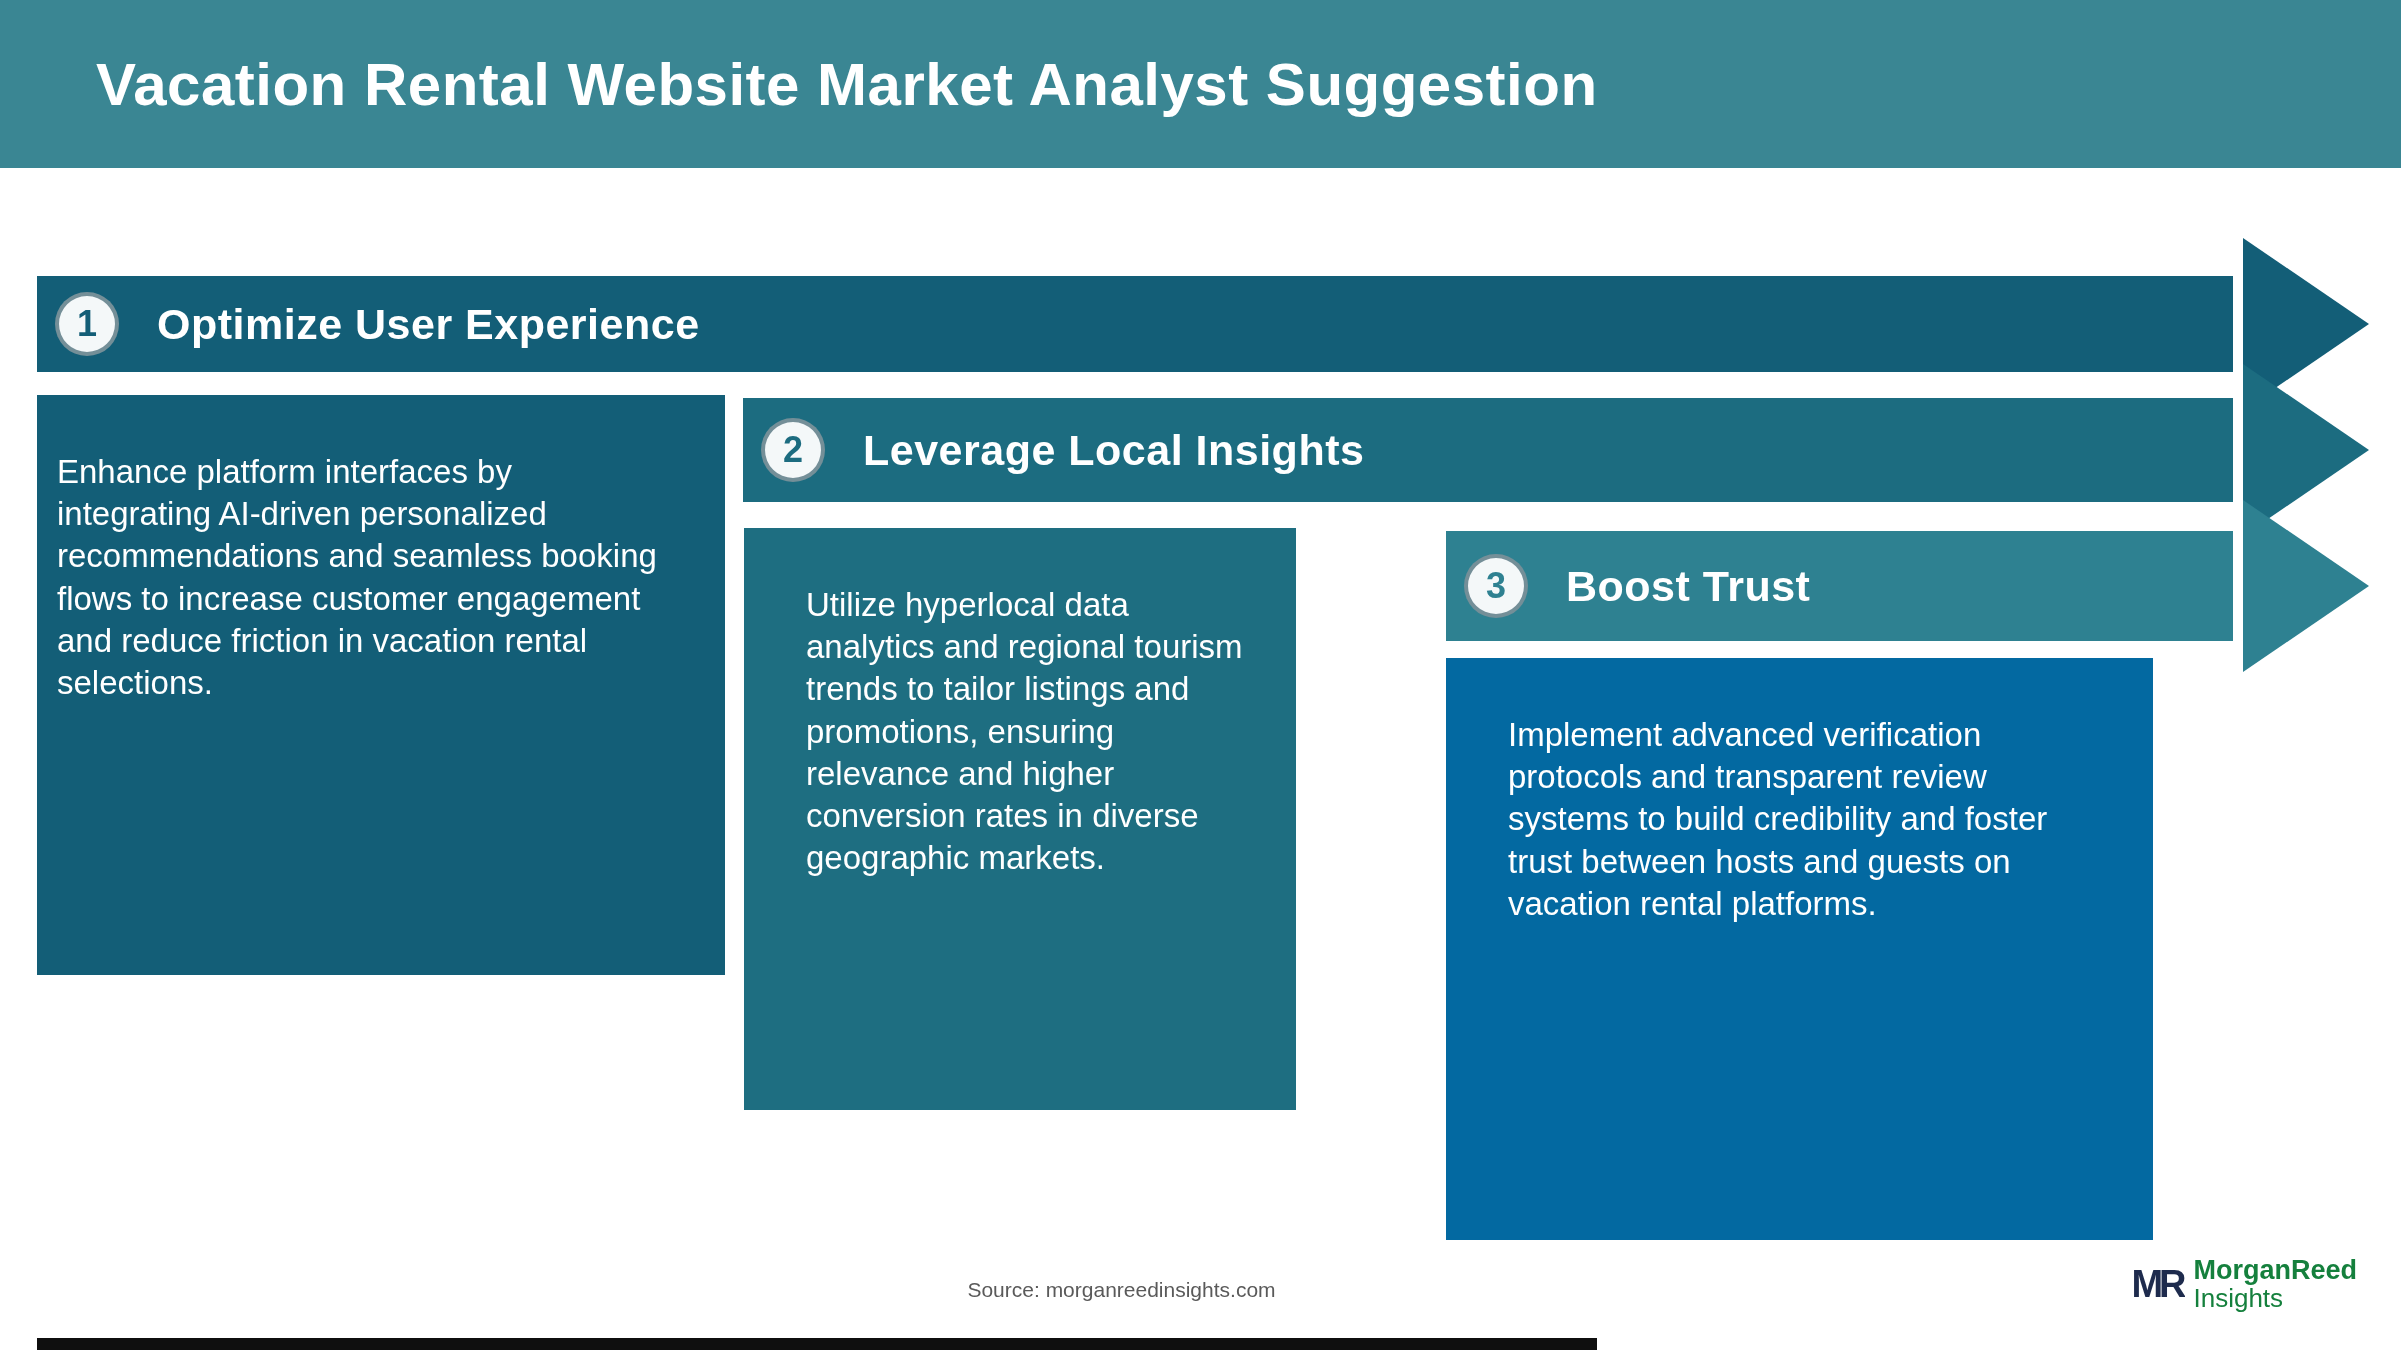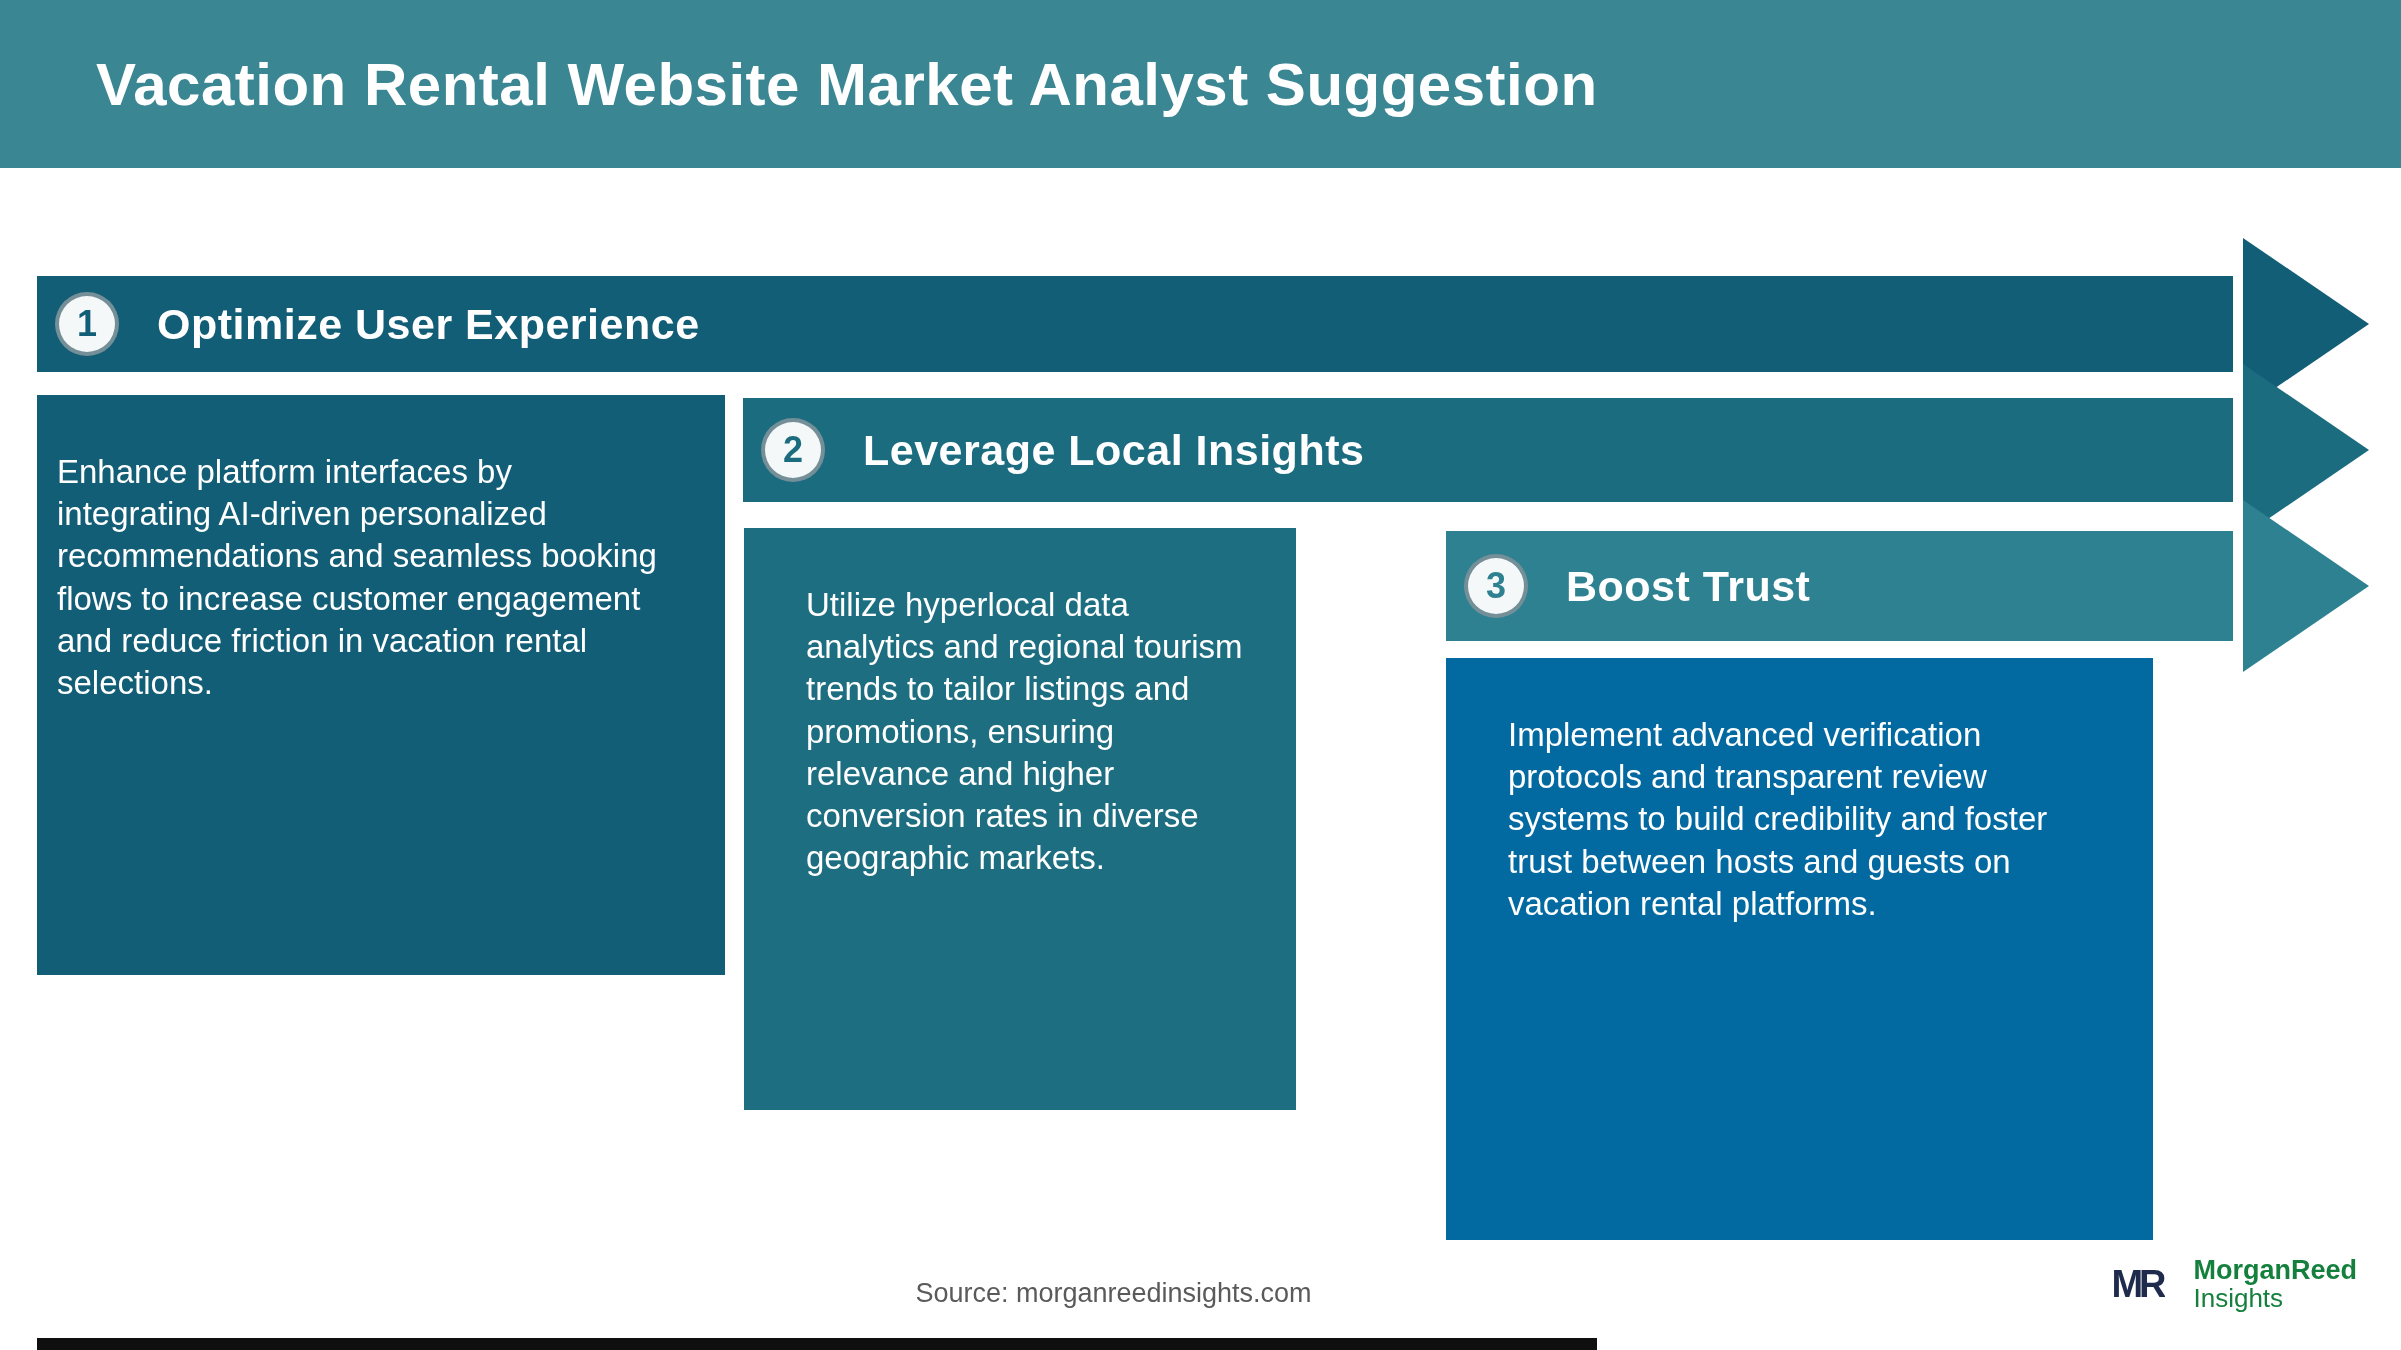--- a/index.html
+++ b/index.html
@@ -57,26 +57,26 @@
   .bar2 .num { color:#1c6c80; }
 
   
   .bar3 { left:1446px; top:531px; width:787px; height:110px; background:#2e8191; }
   .tri3 { left:2243px; top:500px; background:#2e8191; }
   .box3 { left:1446px; top:658px; width:707px; height:582px; background:#0369a1; }
   .bar3 .num { color:#2e8191; }
 
   
   .source {
-    position:absolute; left:4px; top:1278px; width:2219px;
-    text-align:center; color:#5a5a5a; font-size:27px;
+    position:absolute; left:12px; top:1278px; width:2219px;
+    text-align:center; color:#5a5a5a; font-size:21px;
   }
   .logo {
     position:absolute; right:44px; top:1256px;
-    display:flex; align-items:center; gap:28px;
+    display:flex; align-items:center; gap:8px;
   }
   .logo-mark { flex:none; }
   .logo-text { color:#15803d; line-height:1.05; }
   .logo-name { font-size:27px; font-weight:bold; }
   .logo-sub  { font-size:26px; }
 
   .bottom-bar {
     position:absolute; left:37px; bottom:0; width:1560px; height:12px;
     background:#0f0f0f;
   }

